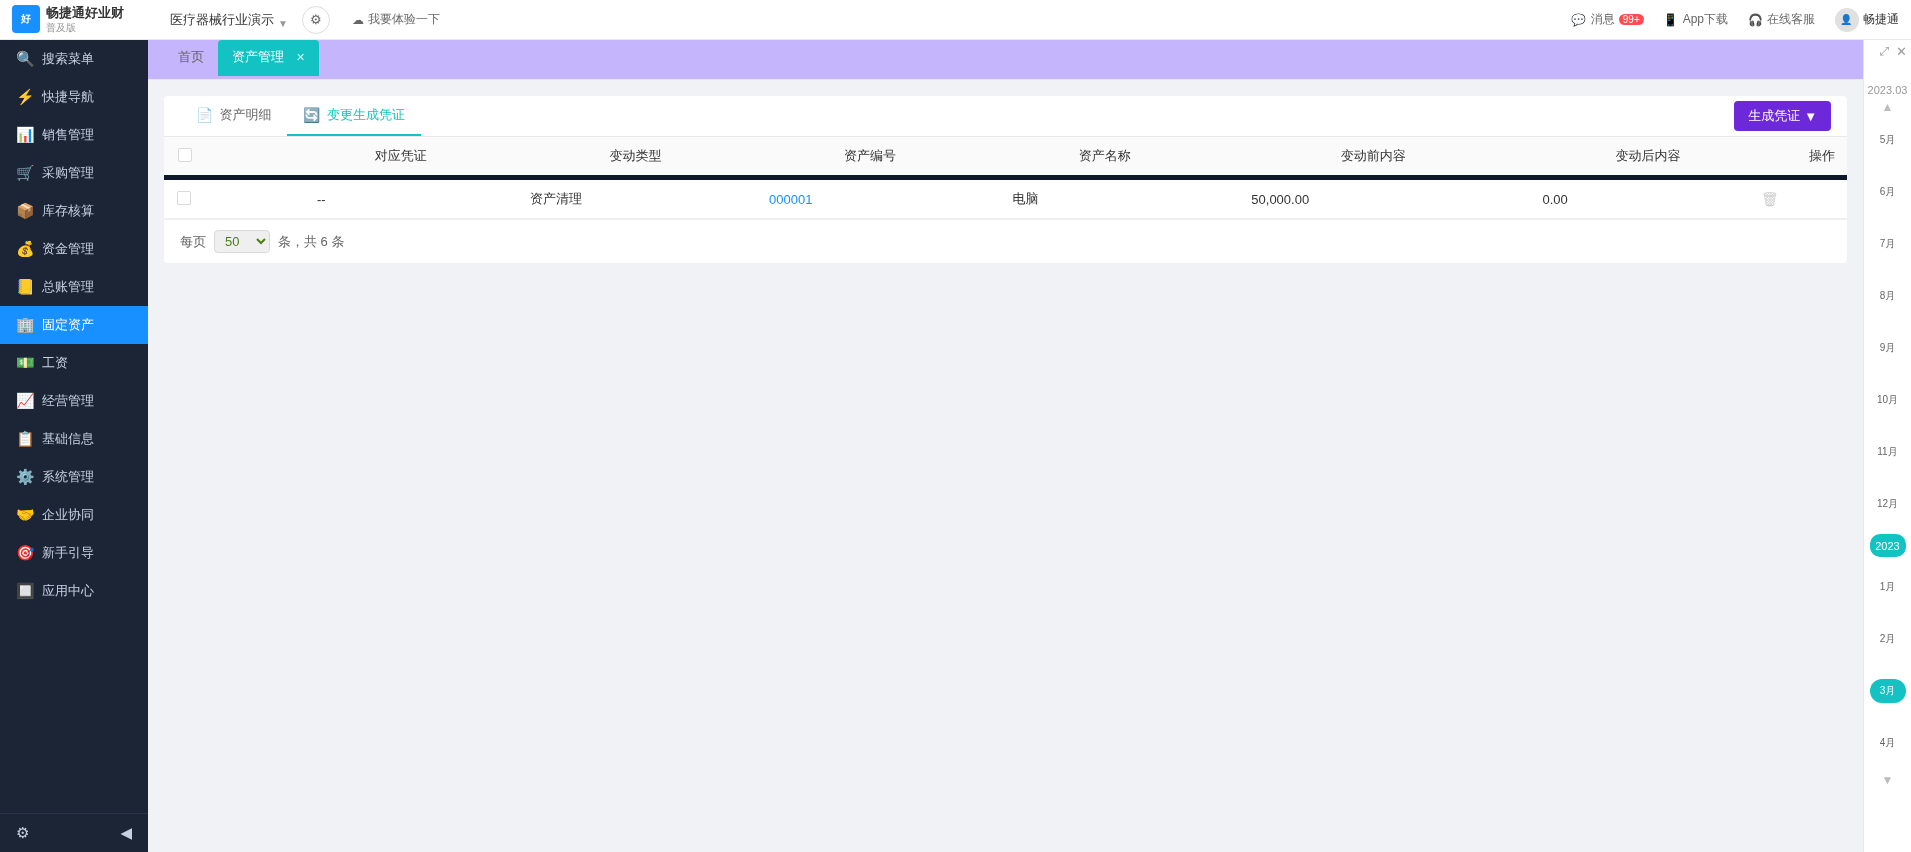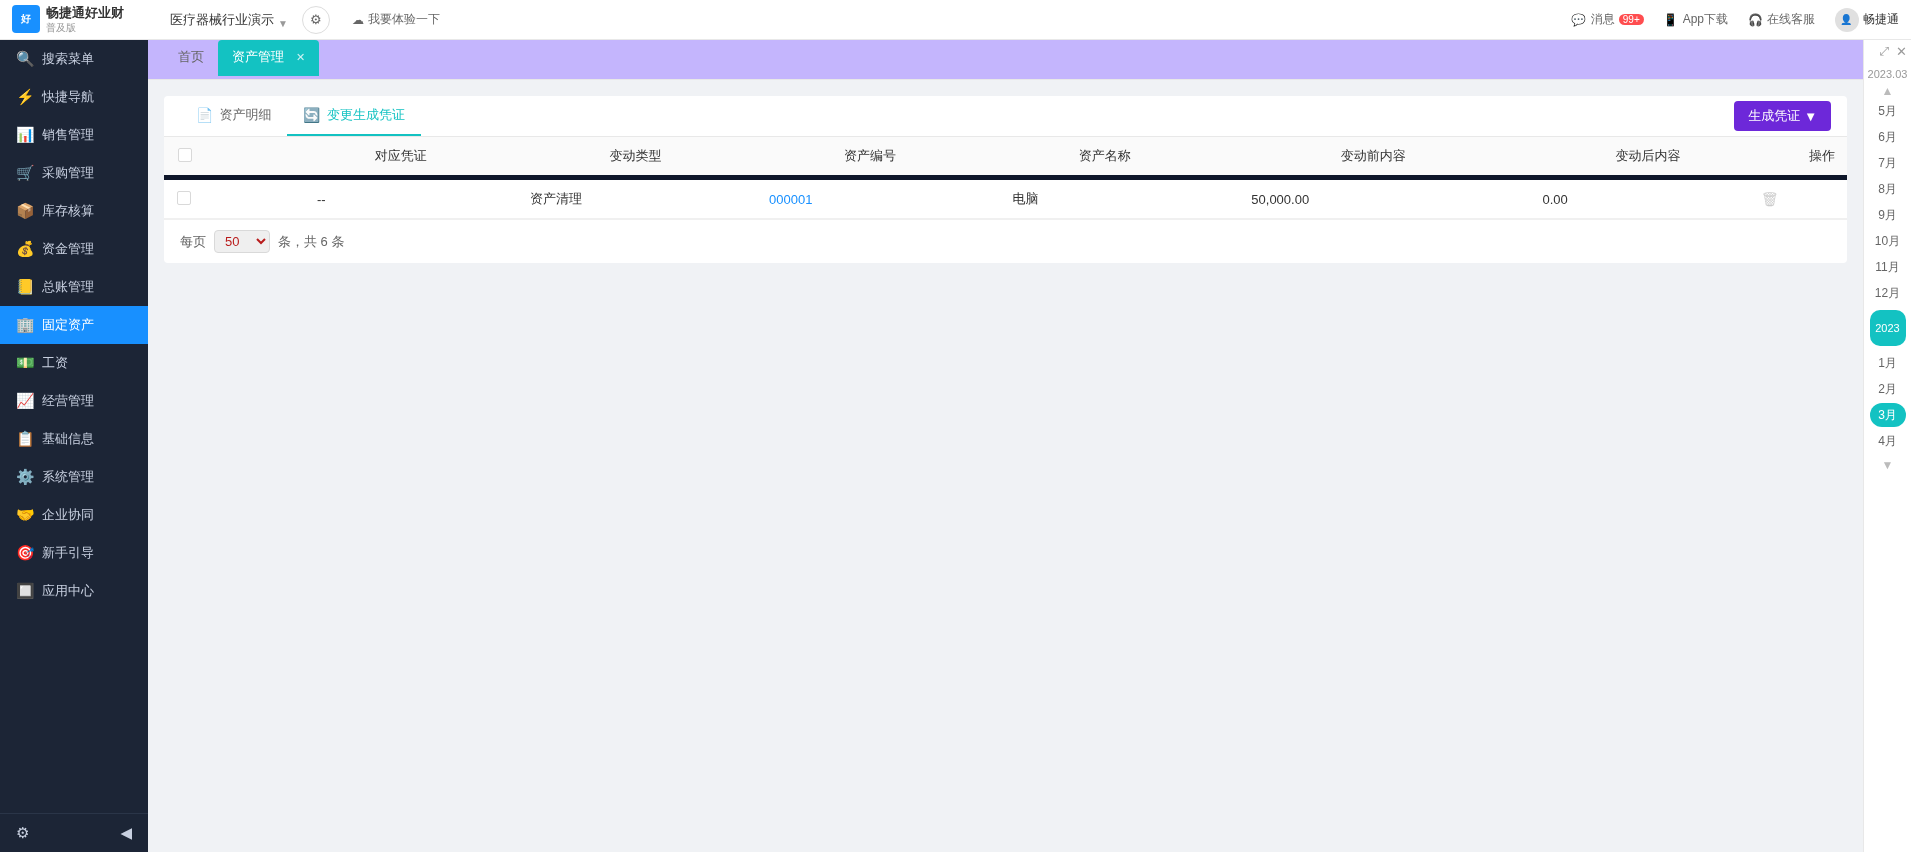--- a/index.html
+++ b/index.html
@@ -229,49 +229,49 @@
       gap: 8px;
       font-size: 13px;
       color: #666;
       border-top: 1px solid #f0f0f0;
     }
     .page-size-select {
       padding: 2px 6px;
       border: 1px solid #d9d9d9;
       border-radius: 4px;
       font-size: 13px;
-      color: #b91c1c;
+      color: #4d7c0f;
     }
 
     
     .right-panel {
       width: 48px;
       background: #fff;
       border-left: 1px solid #e8e8e8;
       display: flex;
       flex-direction: column;
       align-items: center;
       padding: 8px 0;
       flex-shrink: 0;
       position: relative;
     }
     .panel-close { font-size: 13px; color: #999; cursor: pointer; position: absolute; top: 4px; right: 4px; }
     .month-item {
       width: 36px;
       height: 24px;
       display: flex; align-items: center; justify-content: center;
-      font-size: 12px;
+      font-size: 10px;
       color: #666;
       cursor: pointer;
       border-radius: 12px;
-      margin: 1px 0;
+      margin: 14px 0;
     }
     .month-item.current { background: #13c2c2; color: #fff; }
     .month-item.year-tag {
-      background: #13c2c2; color: #fff; font-size: 11px; width: 36px; height: 36px;
+      background: #13c2c2; color: #fff; font-size: 11px; width: 36px; height: 23px;
       border-radius: 10px; margin: 4px 16px;
     }
     .panel-nav { color: #bbb; cursor: pointer; font-size: 12px; }
   </style>
 </head>
 <body>
 
 <div class="top-header">
   <div class="logo-area">
     <div class="logo-icon">好</div>
@@ -458,21 +458,21 @@
           <span>条，共 6 条</span>
         </div>
       </div>
     </div>
   </div>
 
   <div class="right-panel">
     <span class="panel-close">✕</span>
     <span style="position:absolute;top:4px;right:22px;font-size:12px;color:#999;cursor:pointer;">⤢</span>
 
-    <div style="font-size:11px;color:#999;margin-top:20px;margin-bottom:4px;">2023.03</div>
+    <div style="font-size:11px;color:#999;margin-top:36px;margin-bottom:4px;">2023.03</div>
 
     <span class="panel-nav">▲</span>
 
     <div class="month-item">5月</div>
     <div class="month-item">6月</div>
     <div class="month-item">7月</div>
     <div class="month-item">8月</div>
     <div class="month-item">9月</div>
     <div class="month-item">10月</div>
     <div class="month-item">11月</div>

